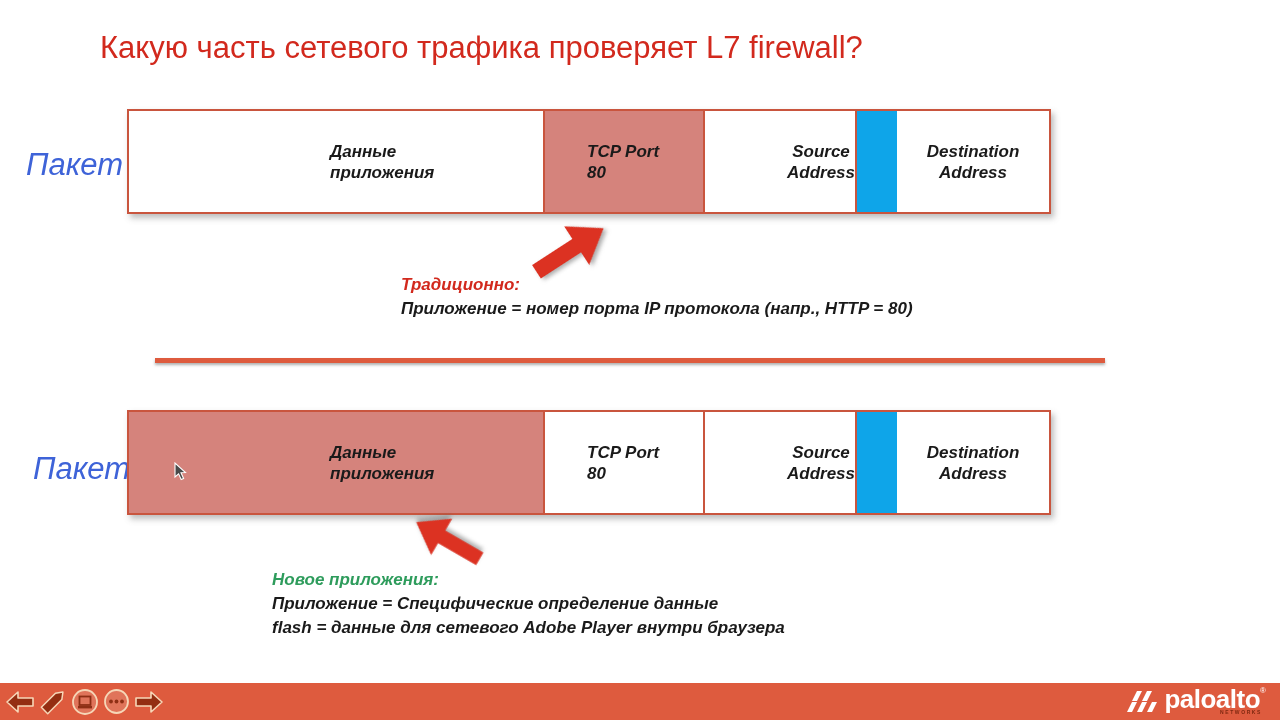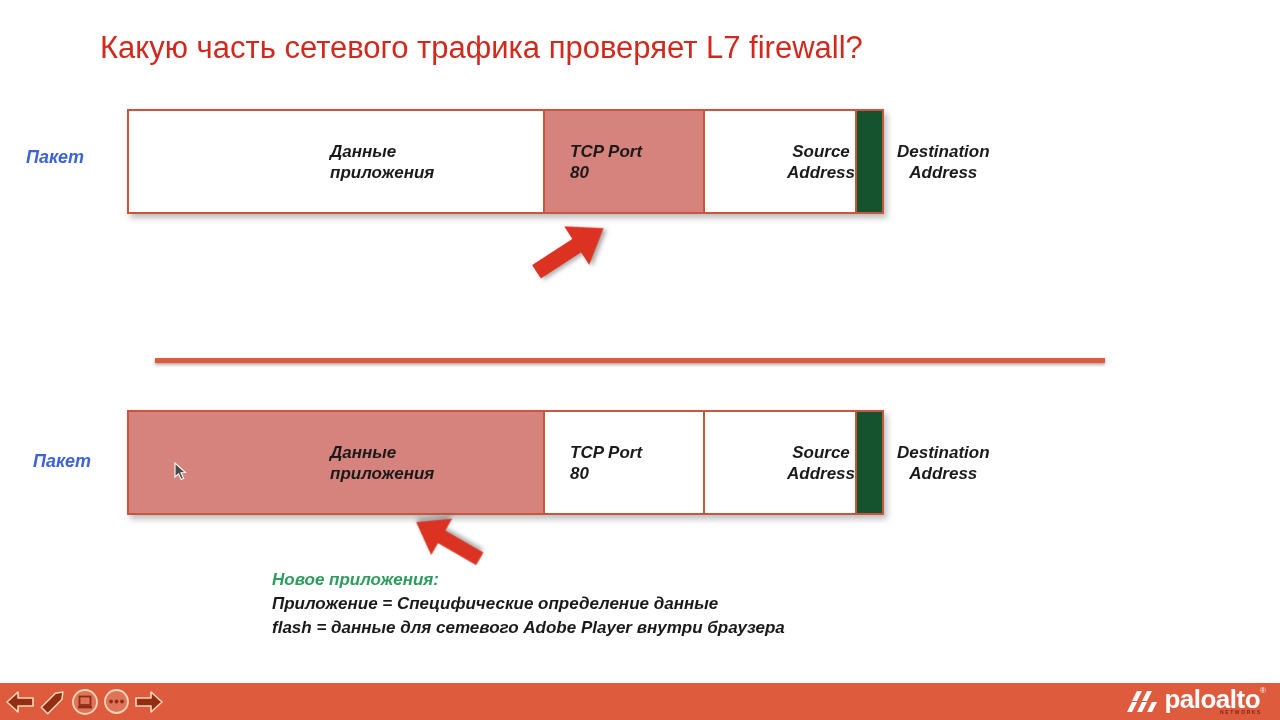--- a/index.html
+++ b/index.html
@@ -5,40 +5,40 @@
   html,body { margin:0; padding:0; background:#fff; }
   .slide {
     position:relative; width:1280px; height:720px; background:#ffffff;
     font-family:"Liberation Sans", sans-serif; overflow:hidden;
   }
   .title {
     position:absolute; left:88px; top:30px; width:1050px;
     font-size:31px; font-weight:400; color:#D2291D; white-space:nowrap;margin-left:12px;
   }
   .pkt-label {
-    position:absolute; font-style:italic; font-weight:bold;
-    font-size:18px; color:#3E63D8;
+    position:absolute; font-style:italic; font-weight:normal;
+    font-size:31px; color:#3E63D8;
   }
   .pkt-label.row1 { left:26px; top:147px; }
   .pkt-label.row2 { left:33px; top:451px; }
   .packet-box {
-    position:absolute; left:127px; width:757px; height:105px;
+    position:absolute; left:127px; width:924px; height:105px;
     display:flex; box-sizing:border-box; border:2px solid #C9553E;
-    background:#14532d; box-shadow:3px 4px 6px rgba(110,110,110,0.45);
+    background:#0ea5e9; box-shadow:3px 4px 6px rgba(110,110,110,0.45);
   }
   .packet-box.row1 { top:109px; }
   .packet-box.row2 { top:410px; }
   .cell {
     position:relative; display:flex; align-items:center; box-sizing:border-box;
     font-style:italic; font-weight:bold; font-size:17px; line-height:21px;
     color:#1a1a1a; background:#fff;
   }
   .cell.sep { border-right:2px solid #C9553E; }
   .cell.c1 { flex:0 0 416px; padding-left:201px; }
-  .cell.c2 { flex:0 0 160px; padding-left:25px; }
+  .cell.c2 { flex:0 0 160px; padding-left:42px; }
   .cell.c3 { flex:0 0 152px; justify-content:flex-end; text-align:center; }
   .cell.c4 { flex:1 1 auto; justify-content:center; text-align:center;margin-left:40px; }
   .cell.pink { background:#D5837C; }
   .red-arrow { position:absolute; filter:drop-shadow(2px 3px 2px rgba(90,90,90,0.5)); }
   .red-arrow.a1 { left:530px; top:220px; transform:rotate(-33deg); }
   .red-arrow.a2 { left:408px; top:513px; transform:rotate(210deg); }
   .note { position:absolute; font-style:italic; font-weight:bold; font-size:17px; line-height:24px; color:#1a1a1a; white-space:nowrap; }
   .note.trad { left:401px; top:273px; }
   .note.newdef { left:272px; top:568px; }
   .note .head-red { color:#D2291D; }
@@ -93,20 +93,24 @@
         <div>Destination</div>
         <div>Address</div>
       </div>
     </div>
   </div>
 
   <svg class="red-arrow a1" width="80" height="60" viewBox="0 0 80 60">
     <polygon points="0,22 48,22 48,7 80,30 48,53 48,38 0,38" fill="#DC3222"></polygon>
   </svg>
 
+  <div class="note trad">
+    <div class="head-red">Традиционно:</div>
+    <div>Приложение = номер порта IP протокола (напр., HTTP = 80)</div>
+  </div>
 
   <div class="divider"></div>
 
   <div class="pkt-label row2">Пакет</div>
   <div class="packet-box row2">
     <div class="cell c1 sep pink">
       <div>
         <div>Данные</div>
         <div>приложения</div>
       </div>

